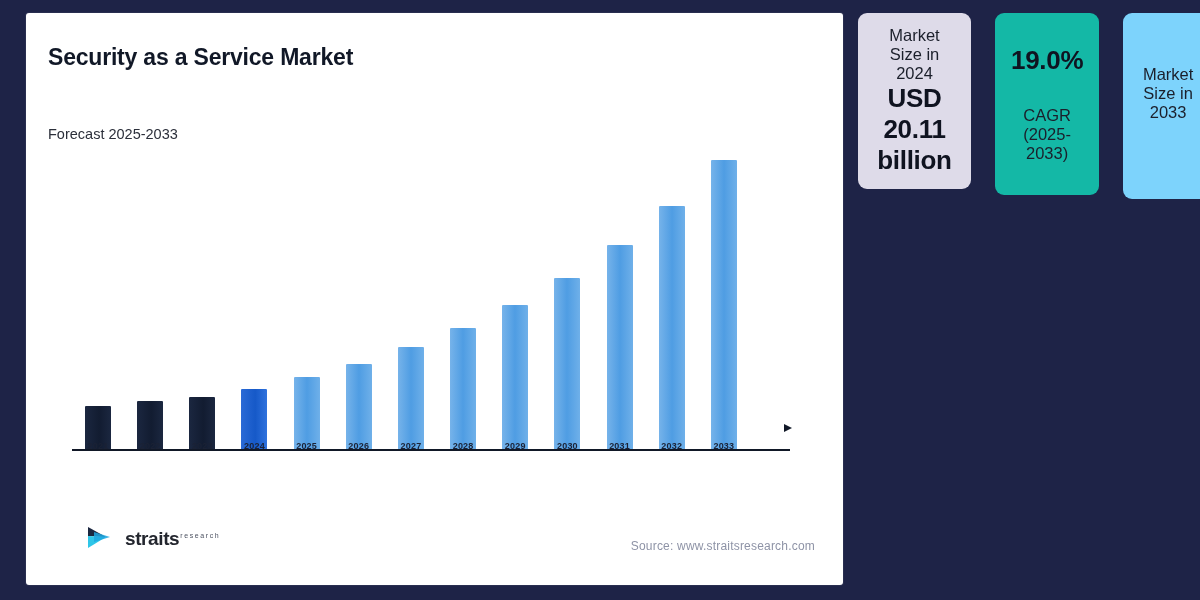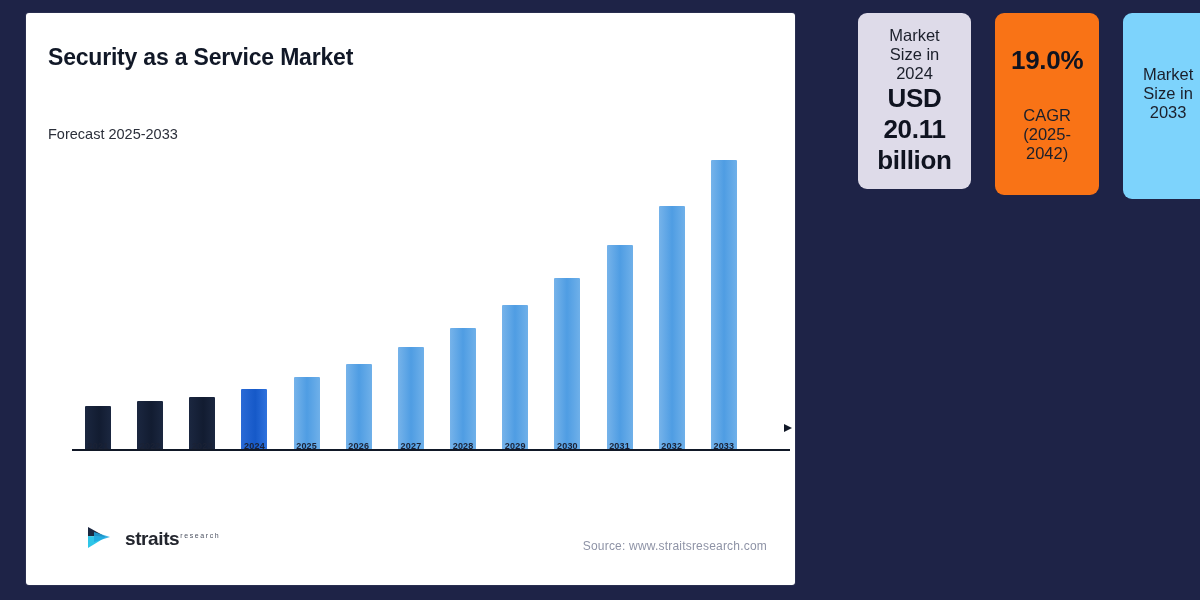--- a/index.html
+++ b/index.html
@@ -11,20 +11,21 @@
   }
   .page{position:relative;width:1200px;height:600px;}
 
   
   .chart-panel{
     position:absolute;left:26px;top:13px;
     width:769px;height:572px;
     background:#ffffff;
     border-radius:3px;
     box-shadow:0 0 0 1px rgba(255,255,255,0.05);
+    padding-left:48px;
   }
   .chart-title{
     position:absolute;left:22px;top:31px;
     font-size:23px;font-weight:bold;color:#111827;
     letter-spacing:-0.2px;
   }
   .chart-subtitle{
     position:absolute;left:22px;top:113px;
     font-size:14.5px;color:#2b2f3a;font-weight:400;
   }
@@ -101,21 +102,21 @@
     display:flex;flex-direction:row;gap:24px;padding-left:40px;
   }
   .card{
     border-radius:9px;
     display:flex;flex-direction:column;
     align-items:center;justify-content:center;
     text-align:center;
     box-sizing:border-box;padding:14px 16px;
   }
   .card-a{background:#dedbe9;height:176px;}
-  .card-b{background:#f97316;height:182px;}
+  .card-b{background:#14b8a6;height:182px;}
   .card-c{background:#7dd3fc;height:186px;}
   .card-small{
     font-size:16.5px;color:#1b1f2b;font-weight:400;
   }
   .card-big{
     font-size:26px;font-weight:bold;color:#0f1320;
     letter-spacing:-0.3px;
   }
   .gap-sm{height:26px;}
   .gap-lg{height:30px;}
@@ -211,21 +212,21 @@
 
   <div class="cards" id="cards">
       <div class="card card-a">
         <div class="card-small">Market Size in 2024</div>
         <div class="gap-sm"></div>
         <div class="card-big">USD 20.11 billion</div>
       </div>
       <div class="card card-b">
         <div class="card-big">19.0%</div>
         <div class="gap-lg"></div>
-        <div class="card-small">CAGR (2025-2042)</div>
+        <div class="card-small">CAGR (2025-2033)</div>
       </div>
       <div class="card card-c">
         <div class="card-small">Market Size in 2033</div>
         <div class="gap-sm"></div>
       </div>
     </div>
 
 </div>
 
 </body></html>

